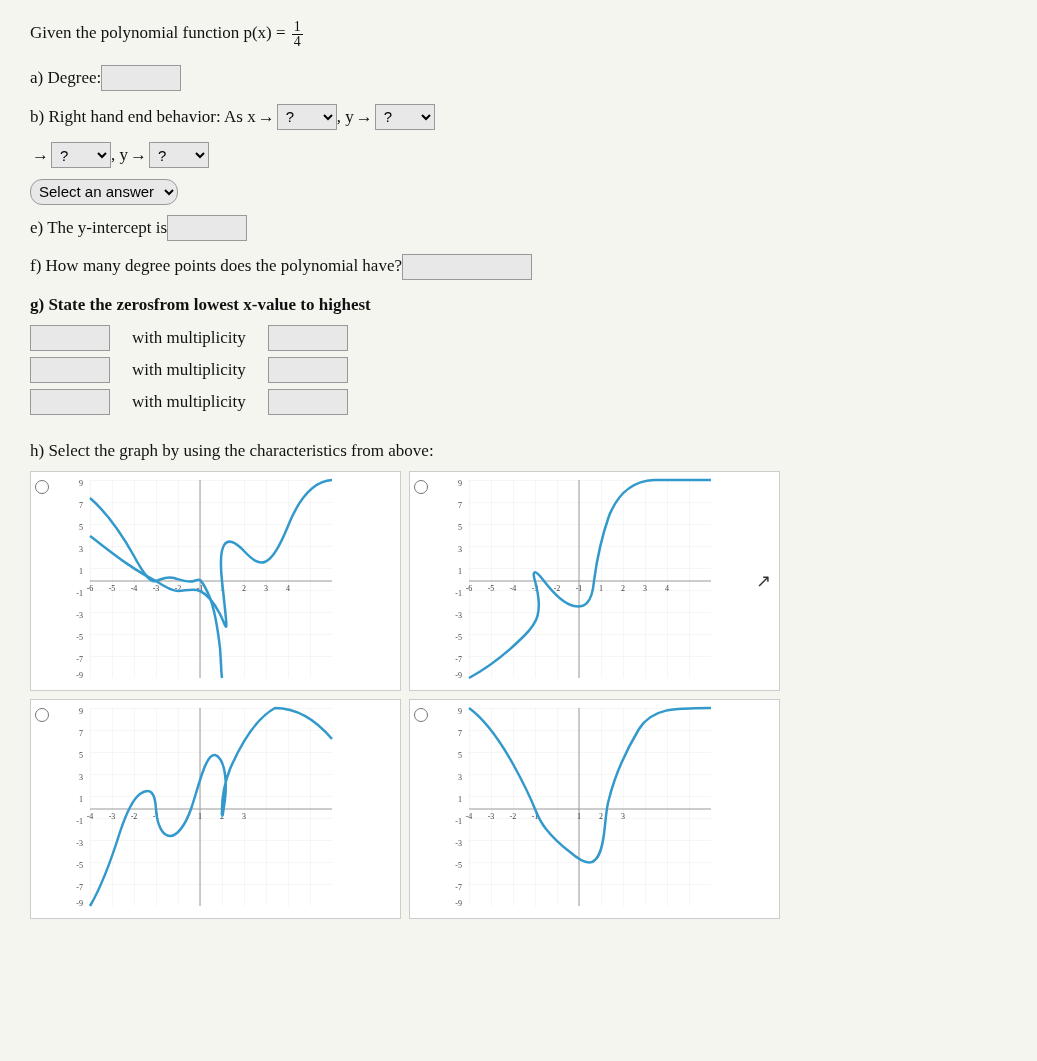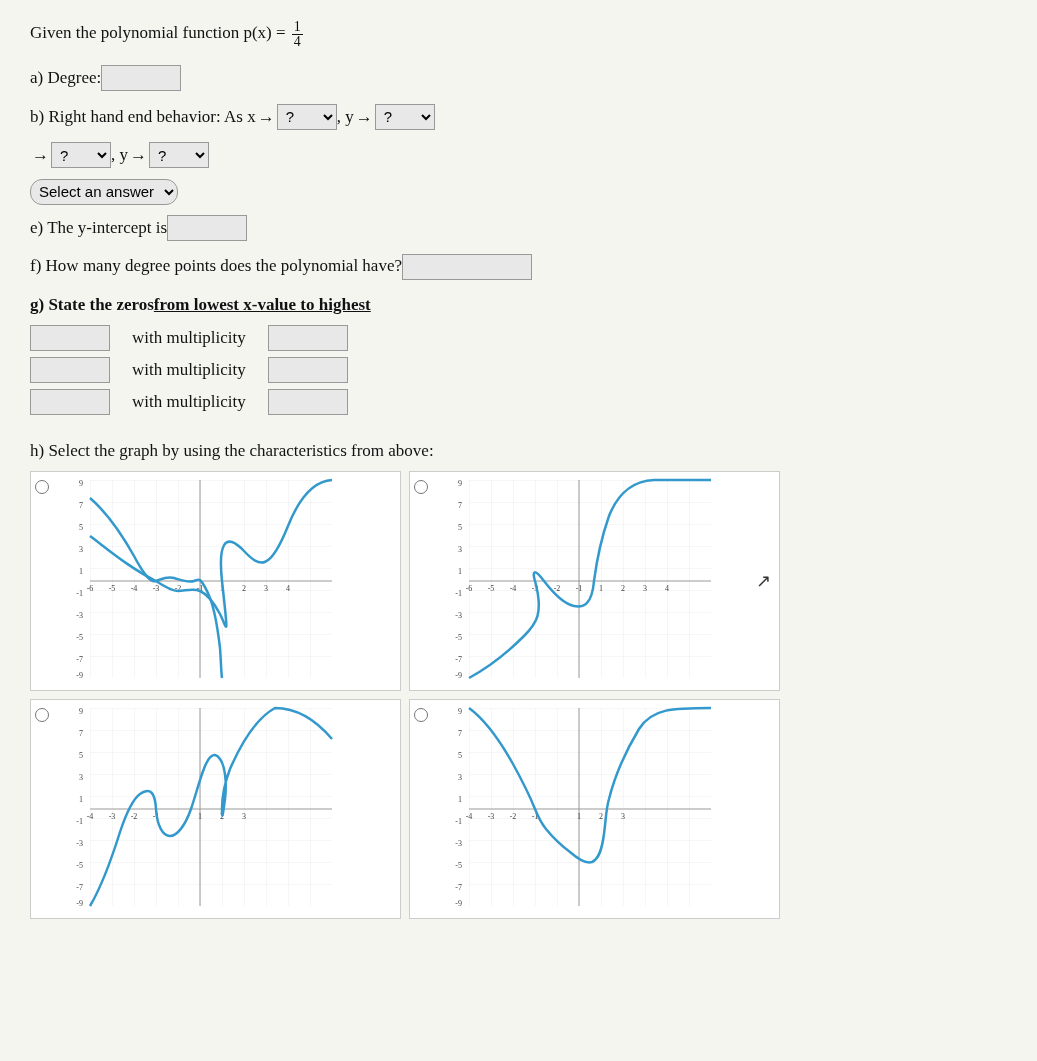--- a/index.html
+++ b/index.html
@@ -56,21 +56,20 @@
       border-radius: 12px;
     }
     .arrow {
       font-style: normal;
       margin: 0 2px;
     }
     .bold-label {
       font-weight: bold;
     }
     .underline {
-      text-decoration: underline;
     }
     
     .zeros-grid {
       margin-top: 4px;
       margin-bottom: 8px;
     }
     .zero-row {
       display: flex;
       align-items: center;
       gap: 22px;

